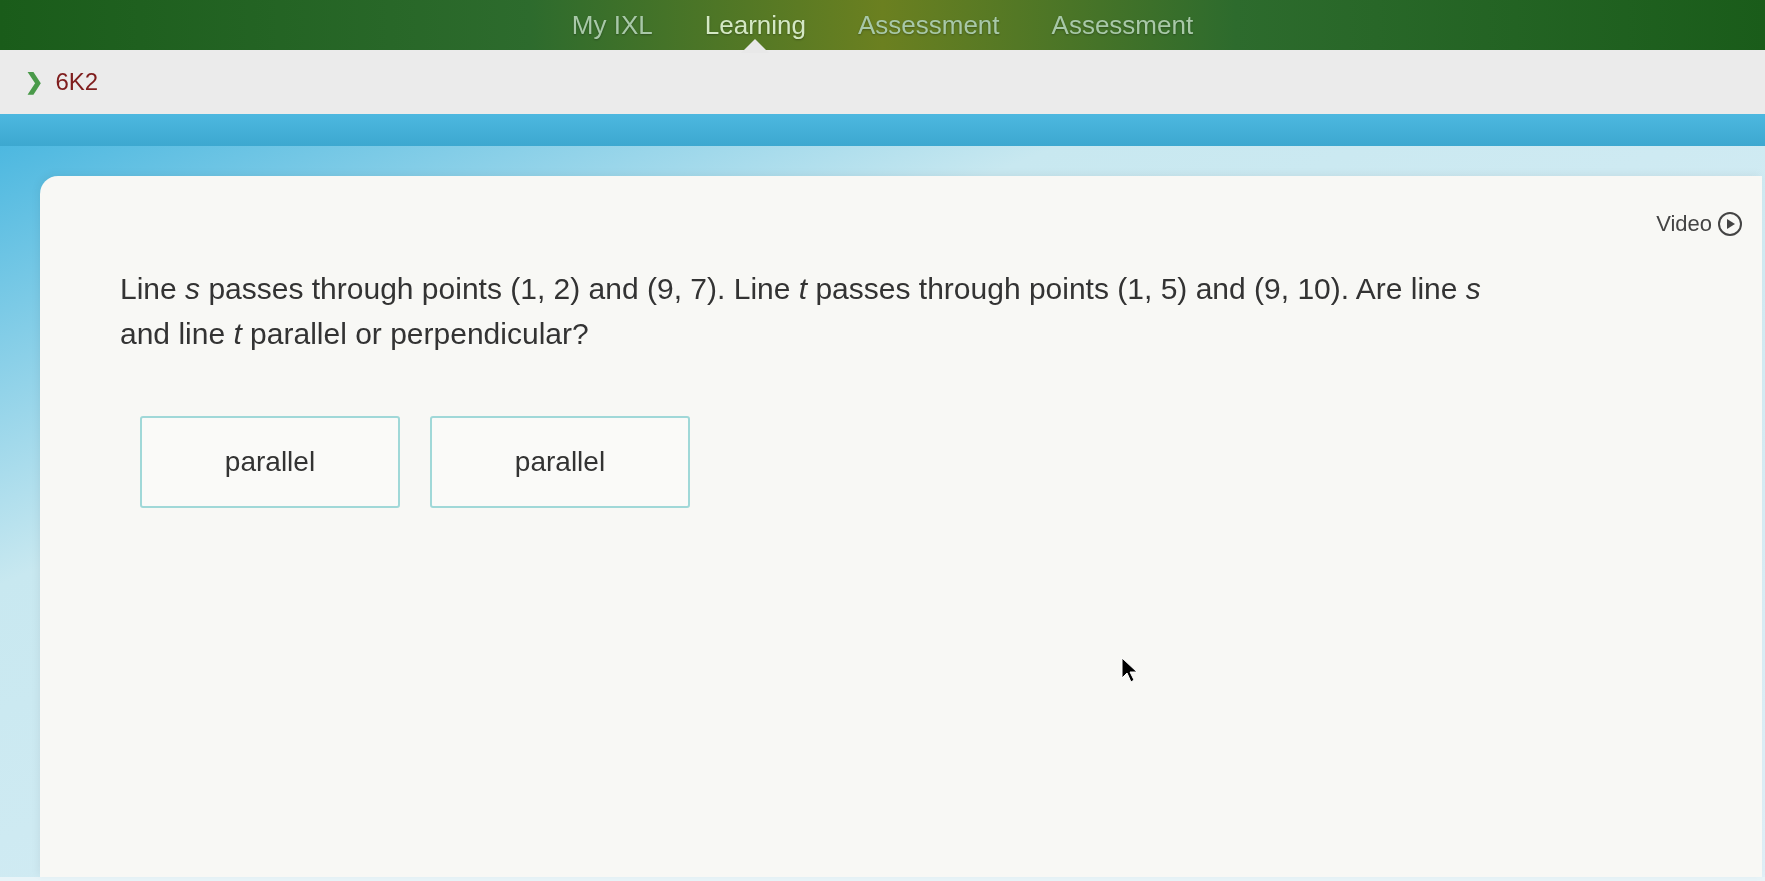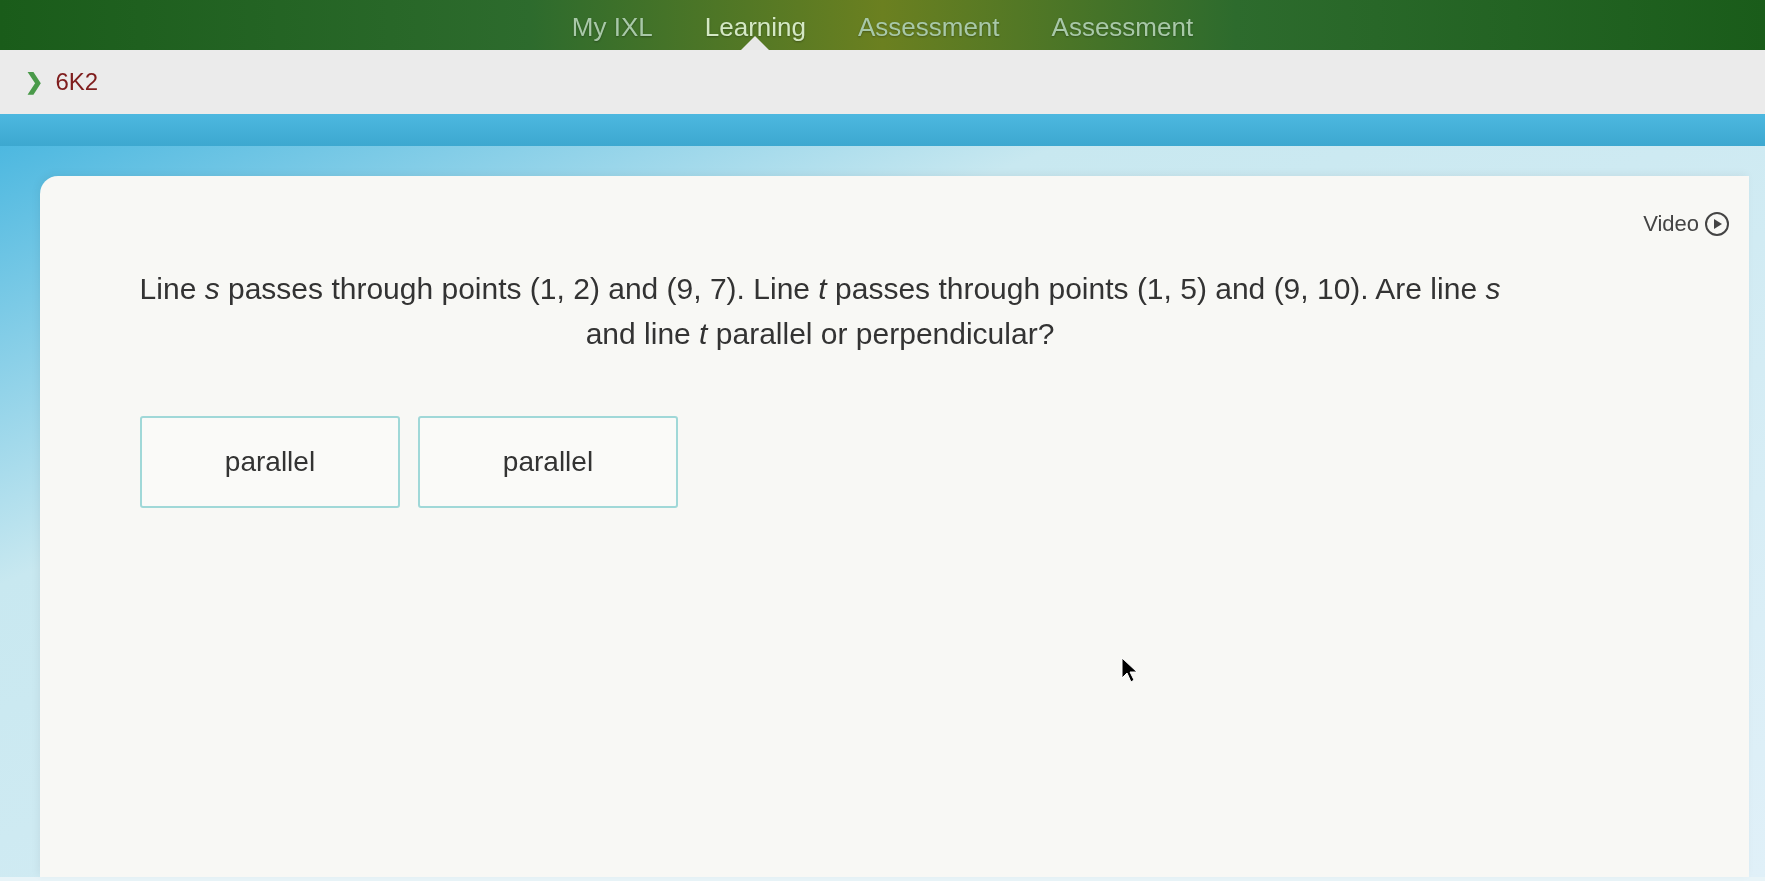--- a/index.html
+++ b/index.html
@@ -13,23 +13,24 @@
       background: #e8f4f8;
       width: 1765px;
       height: 881px;
       overflow: hidden;
     }
     
     .top-nav {
       background: linear-gradient(to right, #1a5c1a 0%, #2d6b2d 30%, #6b8020 50%, #2d6b2d 70%, #1a5c1a 100%);
       height: 50px;
       display: flex;
+      align-items: center;
       justify-content: center;
       gap: 52px;
-      padding: 12px 40px;
+      padding: 4px 40px;
     }
     
     .nav-item {
       color: #a8c8a8;
       font-size: 26px;
       font-weight: 300;
       cursor: pointer;
       text-shadow: 0 1px 2px rgba(0,0,0,0.3);
       position: relative;
     }
@@ -76,21 +77,21 @@
       font-weight: 400;
     }
     
     .accent-bar {
       background: linear-gradient(to bottom, #4db8e0, #3da8d0);
       height: 32px;
     }
     
     .content-wrapper {
       background: linear-gradient(to bottom right, #4db8e0 0%, #c8e8f0 30%, #e0f0f8 100%);
-      padding: 30px 16px 0 40px;
+      padding: 30px 3px 0 40px;
       height: calc(100% - 150px);
     }
     
     .question-card {
       background: #f8f8f5;
       border-radius: 18px 0 0 0;
       padding: 50px 60px 60px 80px;
       height: 100%;
       position: relative;
       box-shadow: -2px -2px 8px rgba(0,0,0,0.05);
@@ -128,30 +129,29 @@
       margin-left: 2px;
     }
     
     .question-text {
       font-size: 30px;
       color: #333;
       line-height: 1.5;
       margin-bottom: 60px;
       margin-top: 40px;
       max-width: 1400px;
-      text-align: center;
     }
     
     .question-text .var {
       font-style: italic;
     }
     
     .answer-options {
       display: flex;
-      gap: 18px;
+      gap: 30px;
       margin-bottom: 80px;
       margin-left: 20px;
     }
     
     .answer-option {
       border: 2px solid #a0d8d8;
       background: #fafaf8;
       padding: 28px 50px;
       font-size: 28px;
       color: #333;

